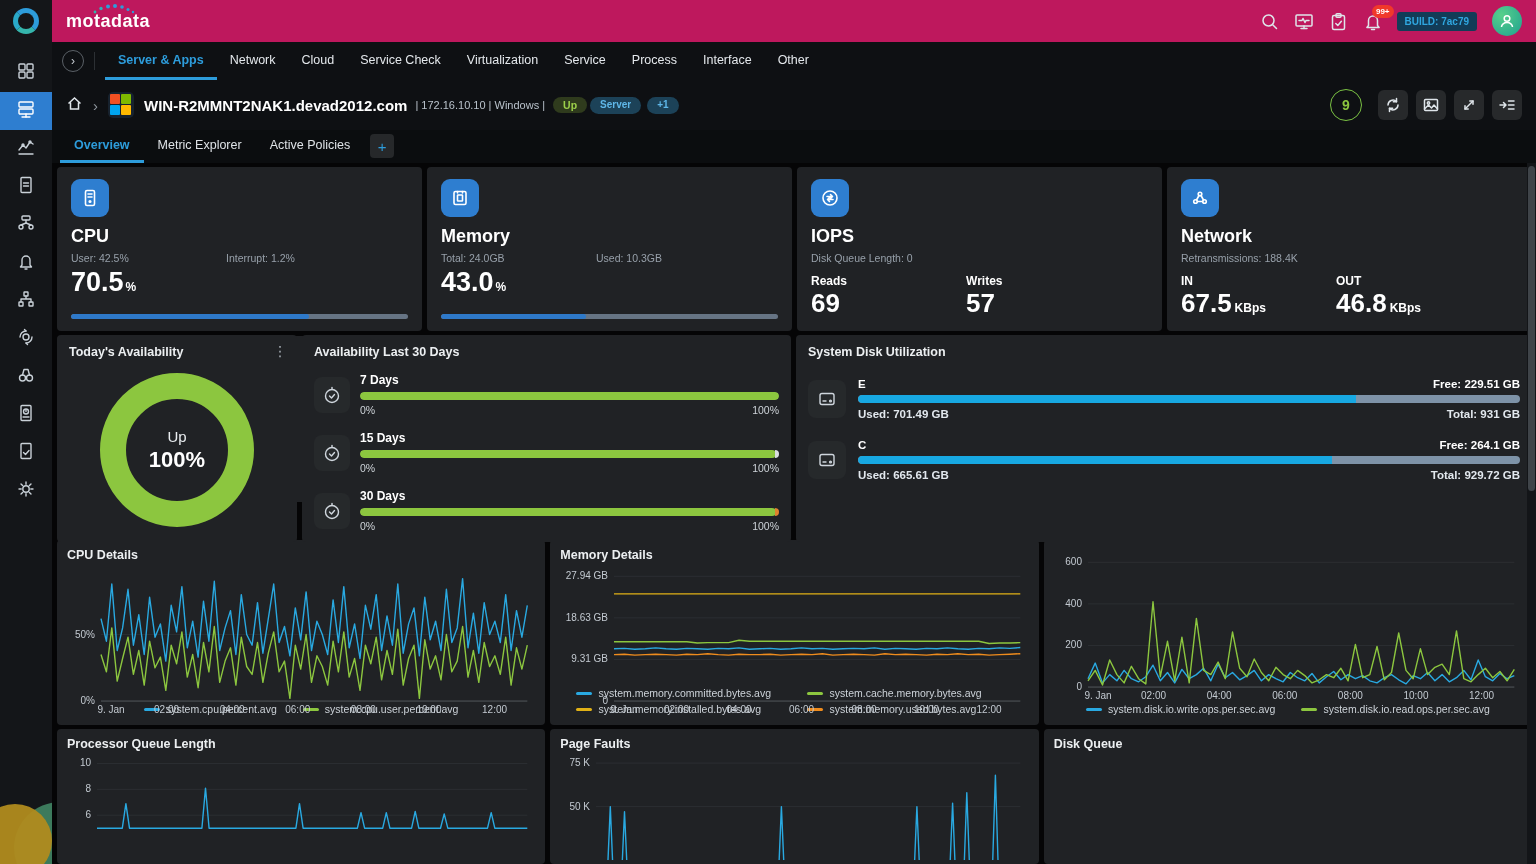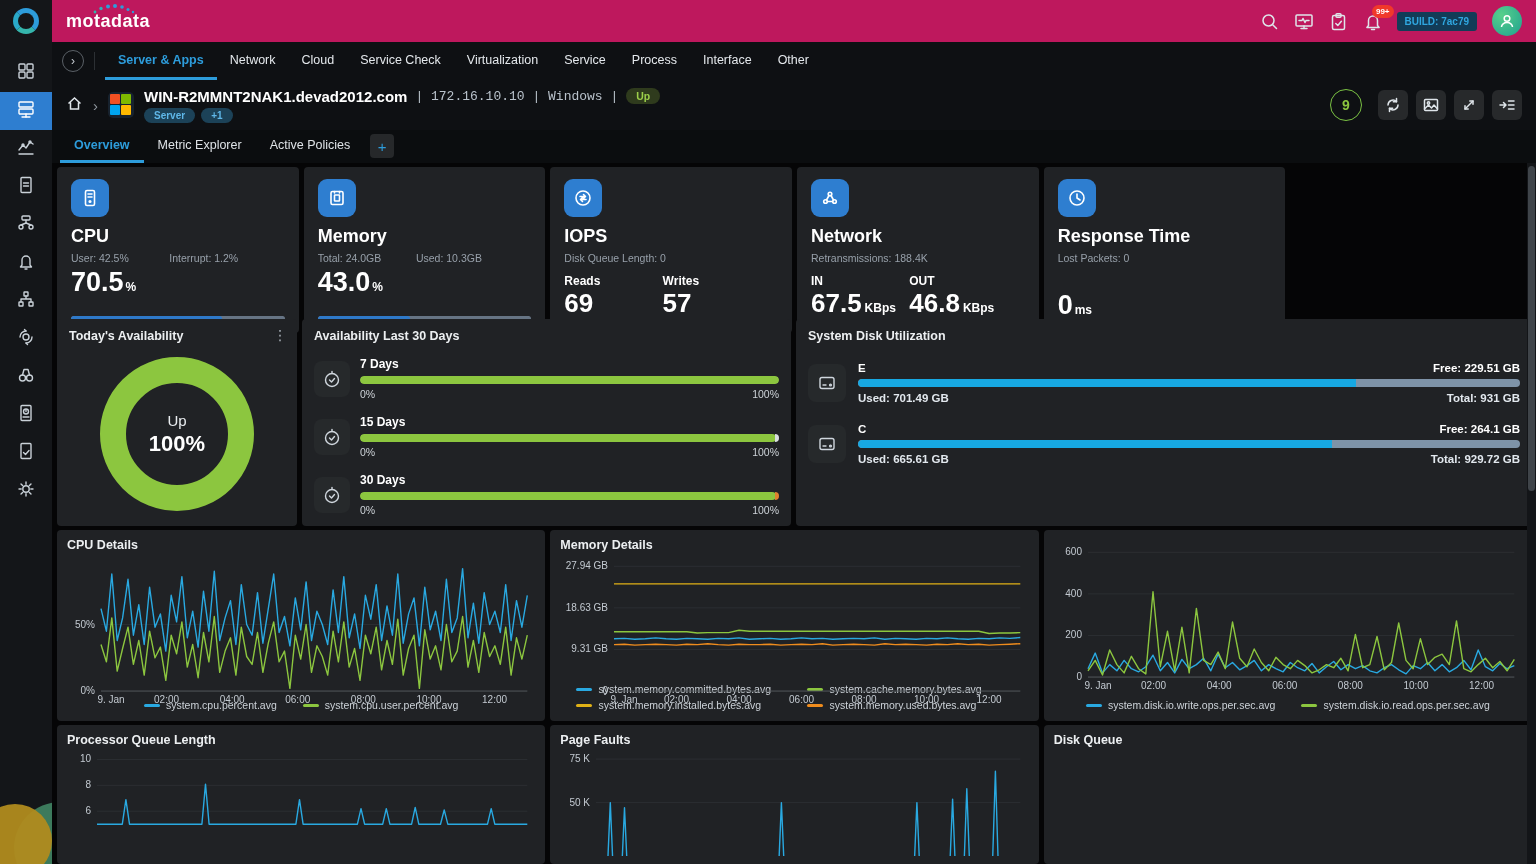--- a/index.html
+++ b/index.html
@@ -38,62 +38,62 @@
   .nav-divider { width:1px; height:18px; background:#2c3034; margin:0 10px; }
   .nav-item { padding:0 13px; font-size:12.5px; color:#e4e8ec; height:38px; line-height:36px; cursor:pointer; white-space:nowrap; }
   .nav-item.active { color:#2d9cdb; font-weight:bold; border-bottom:3px solid #2d9cdb; }
 
   .crumbbar { height:50px; background:#0e1013; display:flex; align-items:center; padding:0 14px; }
   .crumb-home svg { stroke:#dfe5ea; fill:none; stroke-width:1.5; }
   .crumb-chev { color:#8f979e; font-size:15px; margin:0 10px; }
   .win-tile { width:26px; height:26px; border-radius:5px; background:#17222e; display:grid;
     grid-template-columns:10px 10px; grid-template-rows:10px 10px; gap:1px; padding:2px; margin-right:10px; }
   .win-tile span { border-radius:1px; }
-  .host-block { display:flex; flex-direction:column; gap:3px; }
+  .host-block { display:flex; gap:3px; }
   .host-line { display:flex; align-items:center; gap:8px; }
   .host-name { font-size:15px; font-weight:bold; }
-  .host-meta { font-size:13px; color:#b9c2cb;font-family:Liberation Mono, monospace; }
+  .host-meta { font-size:11px; color:#b9c2cb; }
   .up-pill { background:#2f3b1d; color:#9ccf4a; font-size:10.5px; font-weight:bold; padding:2px 10px; border-radius:10px; }
   .tag-row { display:flex; gap:6px; }
   .tag-pill { background:#1c4258; color:#5fb7e8; font-size:10px; font-weight:bold; padding:2px 10px; border-radius:9px; cursor:pointer; }
   .crumb-right { margin-left:auto; display:flex; align-items:center; gap:8px; }
   .count-circle { width:32px; height:32px; border-radius:50%; border:1.5px solid #7ac143; color:#8cc63f;
     font-size:14px; font-weight:bold; display:flex; align-items:center; justify-content:center; margin-right:8px; cursor:pointer; }
   .tool-btn { width:30px; height:30px; background:#27292b; border-radius:6px; display:flex; align-items:center; justify-content:center; cursor:pointer; }
   .tool-btn svg { stroke:#dfe5ea; fill:none; stroke-width:1.5; stroke-linecap:round; stroke-linejoin:round; }
 
   .tabbar { height:33px; background:#0b0d0f; display:flex; align-items:stretch; padding:0 8px; }
   .tab { padding:8px 14px 0; font-size:12.5px; color:#dfe3e7; cursor:pointer; }
   .tab.active { color:#2d9cdb; font-weight:bold; border-bottom:3px solid #2d9cdb; }
   .tab-add { width:24px; height:24px; margin:4px 0 0 6px; background:#26282a; border-radius:4px; color:#2d9cdb;
     font-size:15px; display:flex; align-items:center; justify-content:center; cursor:pointer; }
 
   
   .content { flex:1; background:#050506; padding:4px 4px 0 5px; display:flex; flex-direction:column; gap:4px; overflow:hidden; }
-  .row1 { display:grid; grid-template-columns:repeat(6,1fr); gap:5px; height:148px; }
+  .row1 { display:grid; grid-template-columns:repeat(4,1fr); gap:5px; height:148px; }
   .card { background:#202225; border-radius:4px; padding:12px 14px; position:relative; cursor:pointer; }
   .card-icon { width:38px; height:38px; background:#2e7ed0; border-radius:9px; display:flex; align-items:center; justify-content:center; }
   .card-icon svg { stroke:#fff; fill:none; stroke-width:1.6; stroke-linecap:round; stroke-linejoin:round; }
   .card-title { font-size:18px; font-weight:bold; margin-top:9px; }
   .card-stats { display:flex; font-size:10.5px; color:#97a0aa; margin-top:5px; }
   .card-stat1 { width:46%; }
   .card-value-row { margin-top:3px; }
   .card-value { font-size:27px; font-weight:bold; }
   .card-unit { font-size:12px; font-weight:bold; margin-left:2px; }
   .progress { position:absolute; left:14px; right:14px; bottom:12px; height:5px; border-radius:3px; background:#667484; overflow:hidden; }
   .progress-fill { position:absolute; left:0; top:0; bottom:0; background:#2e79c9; border-radius:3px; }
   .pairs { display:flex; margin-top:10px; }
   .pair { width:46%; }
   .pair-label { font-size:12px; font-weight:bold; }
   .pair-value { font-size:26px; font-weight:bold; margin-top:2px; }
   .pair-unit { font-size:12px; font-weight:bold; margin-left:3px; }
   .single-bottom { margin-top:26px; }
 
   .row2 { display:grid; grid-template-columns:240px 489px 1fr; gap:5px; height:217px; }
-  .panel { background:#202225; border-radius:4px; padding:10px 12px; position:relative; }
+  .panel { background:#202225; border-radius:4px; padding:10px 12px; position:relative;margin-top:16px; }
   .panel-title { font-size:12.5px; font-weight:bold; color:#eceff1; }
   .kebab { position:absolute; top:8px; right:10px; color:#aab2ba; font-size:14px; cursor:pointer; }
   .donut-wrap { display:flex; justify-content:center; margin-top:14px; }
   .donut { width:154px; height:154px; border-radius:50%; border:26px solid #8cc63f; position:relative; cursor:pointer; }
   .donut-center { position:absolute; inset:0; display:flex; flex-direction:column; align-items:center; justify-content:center; }
   .donut-up { font-size:15px; color:#e9edf0; }
   .donut-pct { font-size:22px; font-weight:bold; margin-top:2px; }
 
   .arow { display:flex; align-items:center; gap:10px; }
   .arow + .arow { margin-top:15px; }

